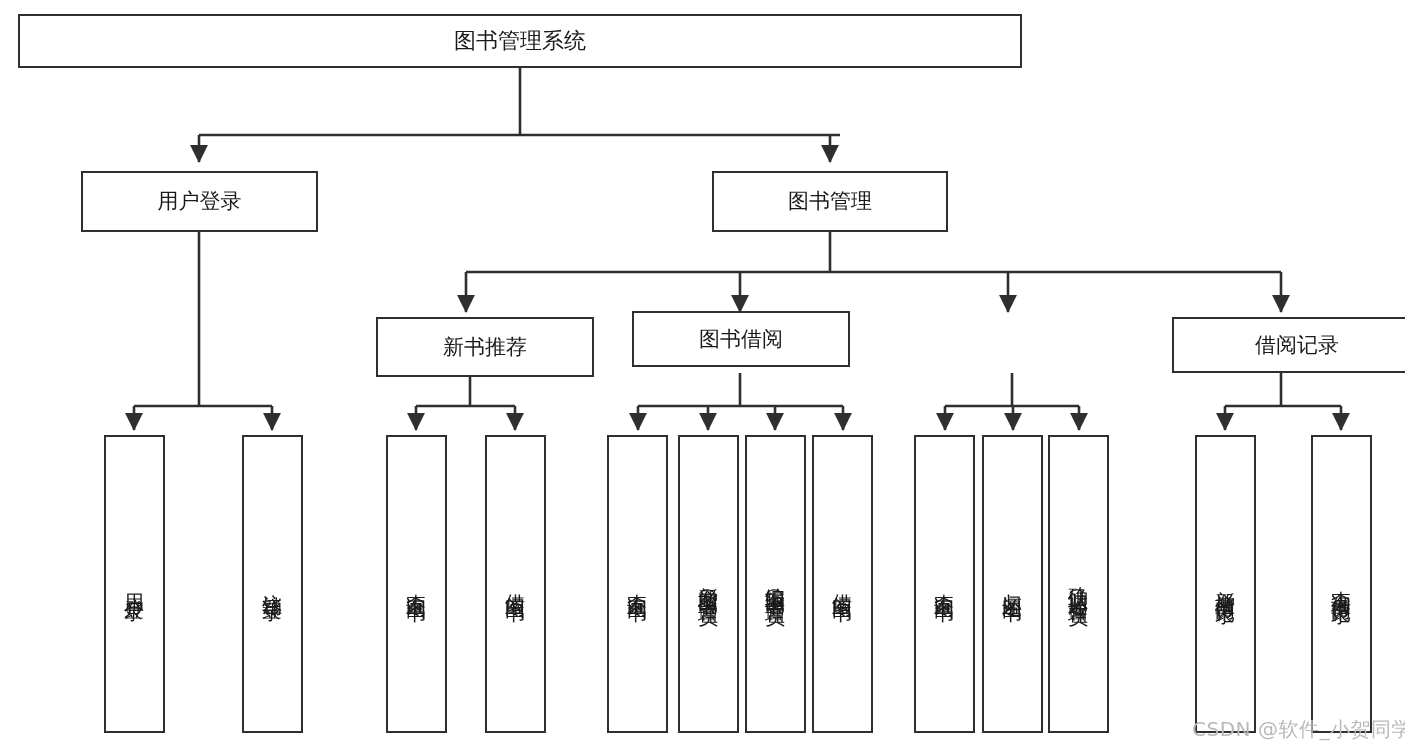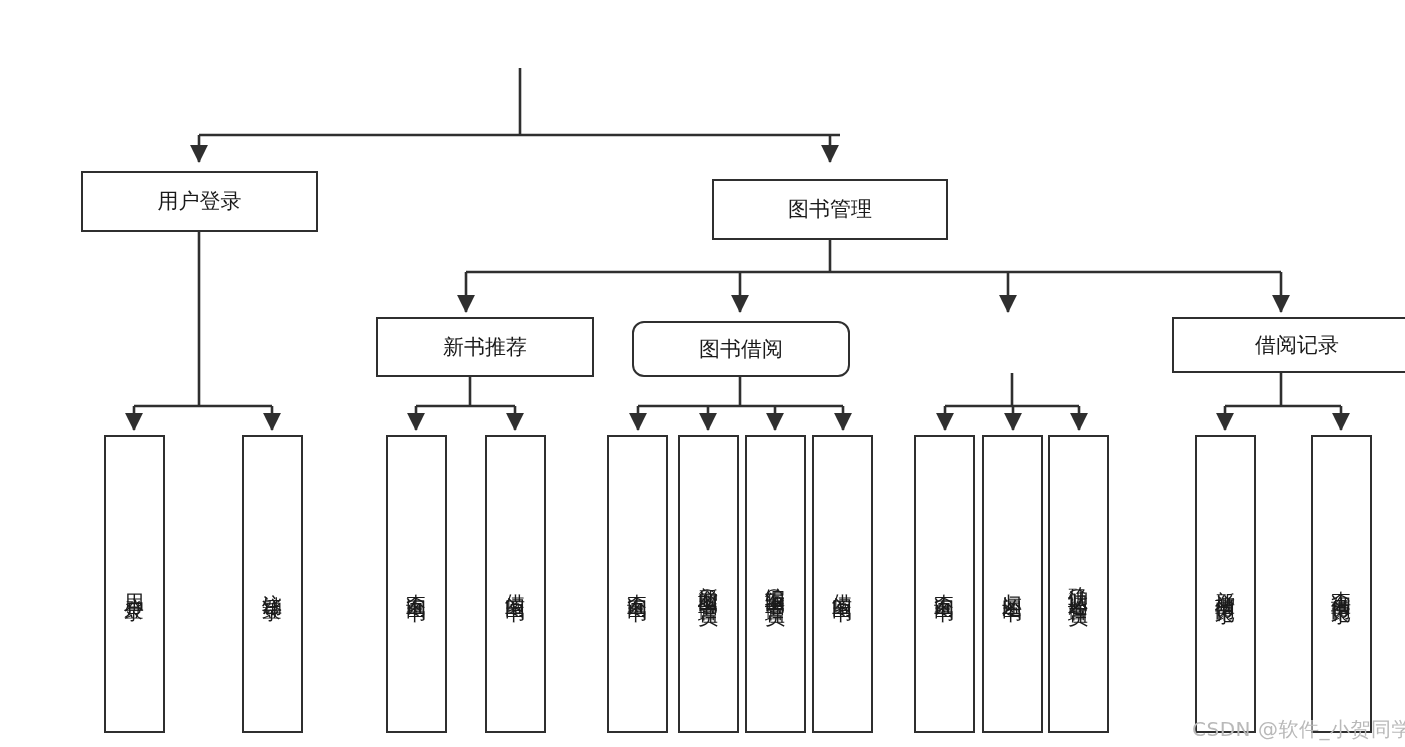--- a/index.html
+++ b/index.html
@@ -117,32 +117,35 @@
       <path d="M 1013 406 L 1013 430" marker-end="url(#arrow)"></path>
       <path d="M 1079 406 L 1079 430" marker-end="url(#arrow)"></path>
 
       <path d="M 1281 373 L 1281 406"></path>
       <path d="M 1225 406 L 1341 406"></path>
       <path d="M 1225 406 L 1225 430" marker-end="url(#arrow)"></path>
       <path d="M 1341 406 L 1341 430" marker-end="url(#arrow)"></path>
     </g>
   </svg>
 
+  <div class="node horiz root" style="left:18px; top:14px; width:1004px; height:54px;">
+    <span class="label">图书管理系统</span>
+  </div>
 
   <div class="node horiz" style="left:81px; top:171px; width:237px; height:61px;">
     <span class="label">用户登录</span>
   </div>
-  <div class="node horiz" style="left:712px; top:171px; width:236px; height:61px;margin-top:8px;">
+  <div class="node horiz" style="left:712px; top:171px; width:236px; height:61px;">
     <span class="label">图书管理</span>
   </div>
 
   <div class="node horiz" style="left:376px; top:317px; width:218px; height:60px;font-family:Liberation Serif, serif;">
     <span class="label">新书推荐</span>
   </div>
-  <div class="node horiz" style="left:632px; top:321px; width:218px; height:56px;border-radius:12px;">
+  <div class="node horiz" style="left:632px; top:311px; width:218px; height:56px;">
     <span class="label">图书借阅</span>
   </div>
   <div class="node horiz" style="left:1172px; top:317px; width:250px; height:56px;">
     <span class="label">借阅记录</span>
   </div>
 
   <div class="node vert" style="left:104px; top:435px; width:61px; height:298px;">
     <span class="label">用户登录</span>
   </div>
   <div class="node vert" style="left:242px; top:435px; width:61px; height:298px;">

